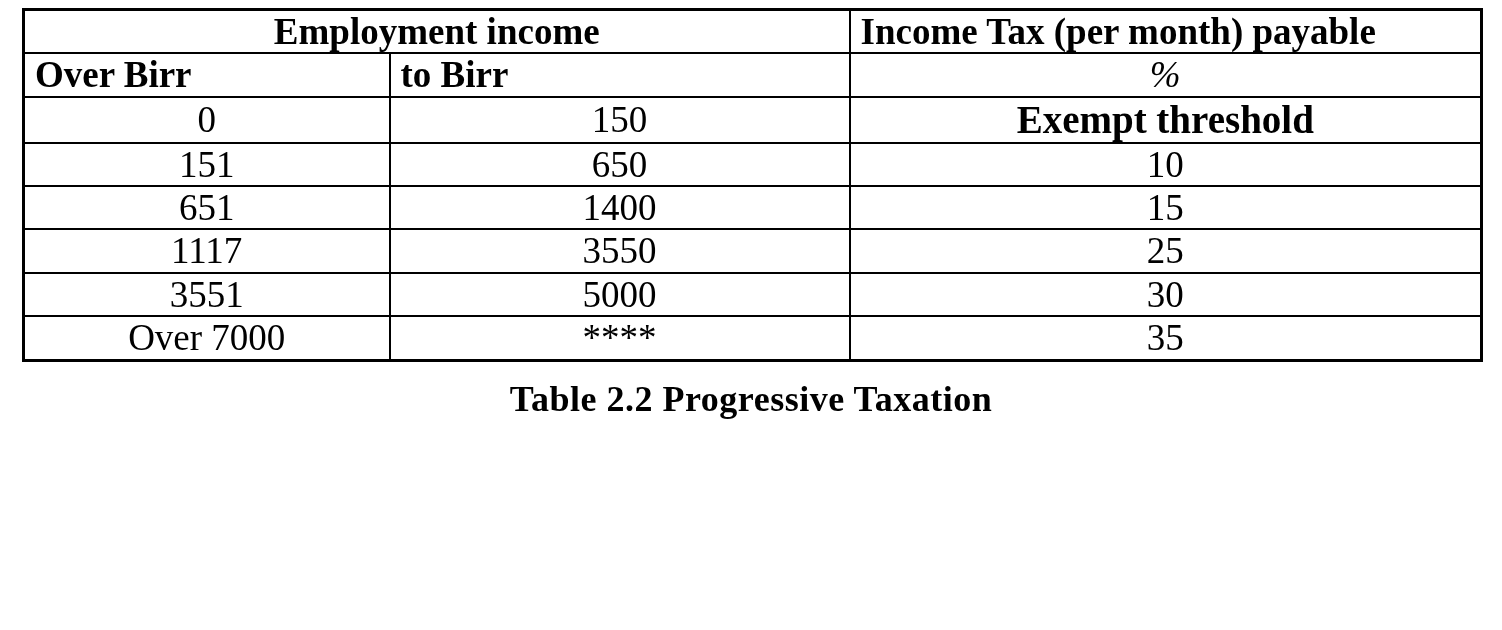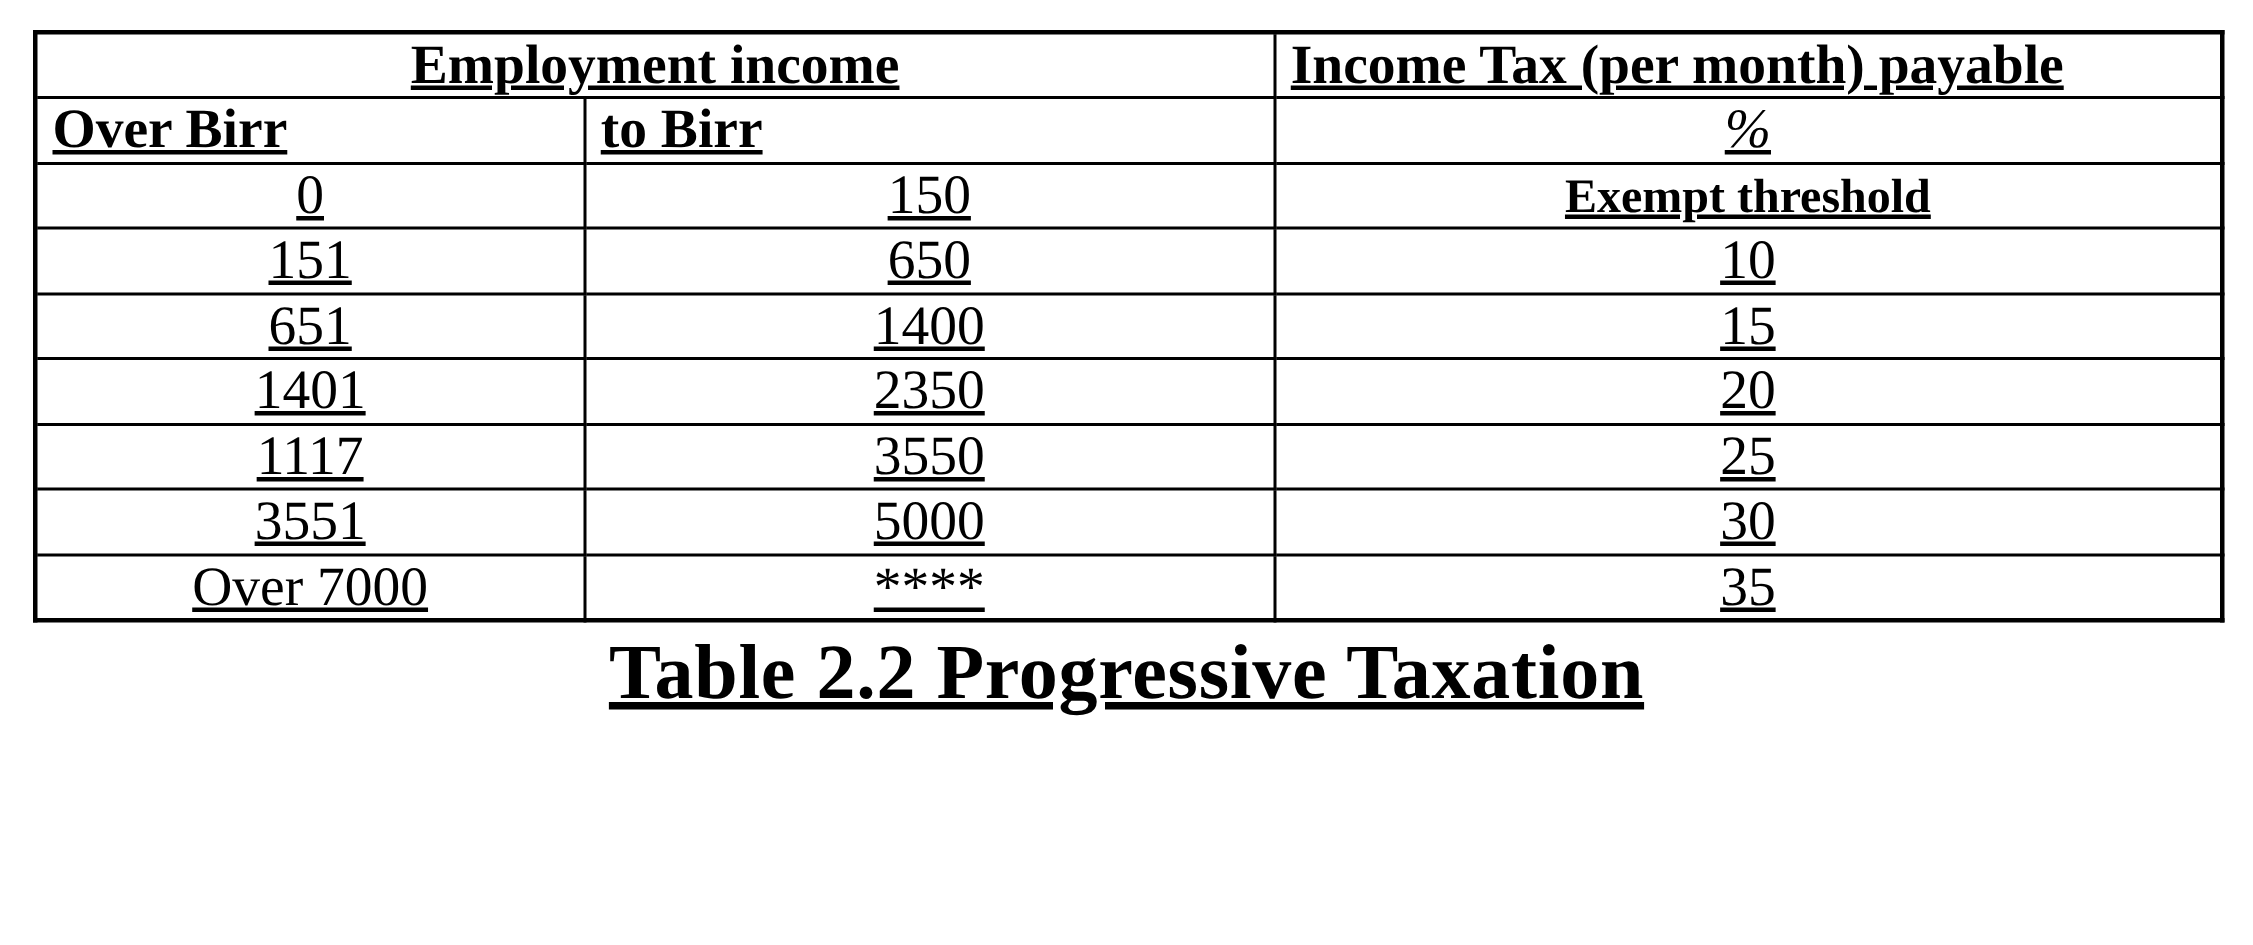--- a/index.html
+++ b/index.html
@@ -12,22 +12,21 @@
     height: 630px;
     font-family: "Liberation Serif", serif;
     color: #000000;
     overflow: hidden;
   }
   .page {
     position: relative;
     width: 1502px;
     height: 502px;
     box-sizing: border-box;
-    padding: 20px 22px 0 22px;
-    text-decoration: underline;
+    padding: 8px 22px 0 22px;
   }
   table.tax-table {
     width: 1458px;
     border-collapse: collapse;
     table-layout: fixed;
     border: 3px solid #000000;
   }
   table.tax-table td {
     border: 2px solid #000000;
     padding: 0 10px;
@@ -68,27 +67,27 @@
     font-style: italic;
   }
   .cell {
     text-align: center;
     font-weight: normal;
     padding-top: 1px;
     padding-bottom: 1px;
   }
   .cell.bold {
     font-weight: bold;
-    font-size: 32px;
+    font-size: 39px;
   }
   .caption {
     text-align: center;
     font-weight: bold;
-    font-size: 52px;
-    margin-top: 4px;
+    font-size: 36px;
+    margin-top: 16px;
     letter-spacing: 0.5px;
   }
 </style>
 </head>
 <body>
 
 <div class="page">
 
   <table class="tax-table">
     <colgroup>
@@ -116,25 +115,20 @@
         <td class="cell">151</td>
         <td class="cell">650</td>
         <td class="cell">10</td>
       </tr>
       <tr>
         <td class="cell">651</td>
         <td class="cell">1400</td>
         <td class="cell">15</td>
       </tr>
       <tr>
-        <td class="cell">1401</td>
-        <td class="cell">2350</td>
-        <td class="cell">20</td>
-      </tr>
-      <tr>
         <td class="cell">1117</td>
         <td class="cell">3550</td>
         <td class="cell">25</td>
       </tr>
       <tr>
         <td class="cell">3551</td>
         <td class="cell">5000</td>
         <td class="cell">30</td>
       </tr>
       <tr>

